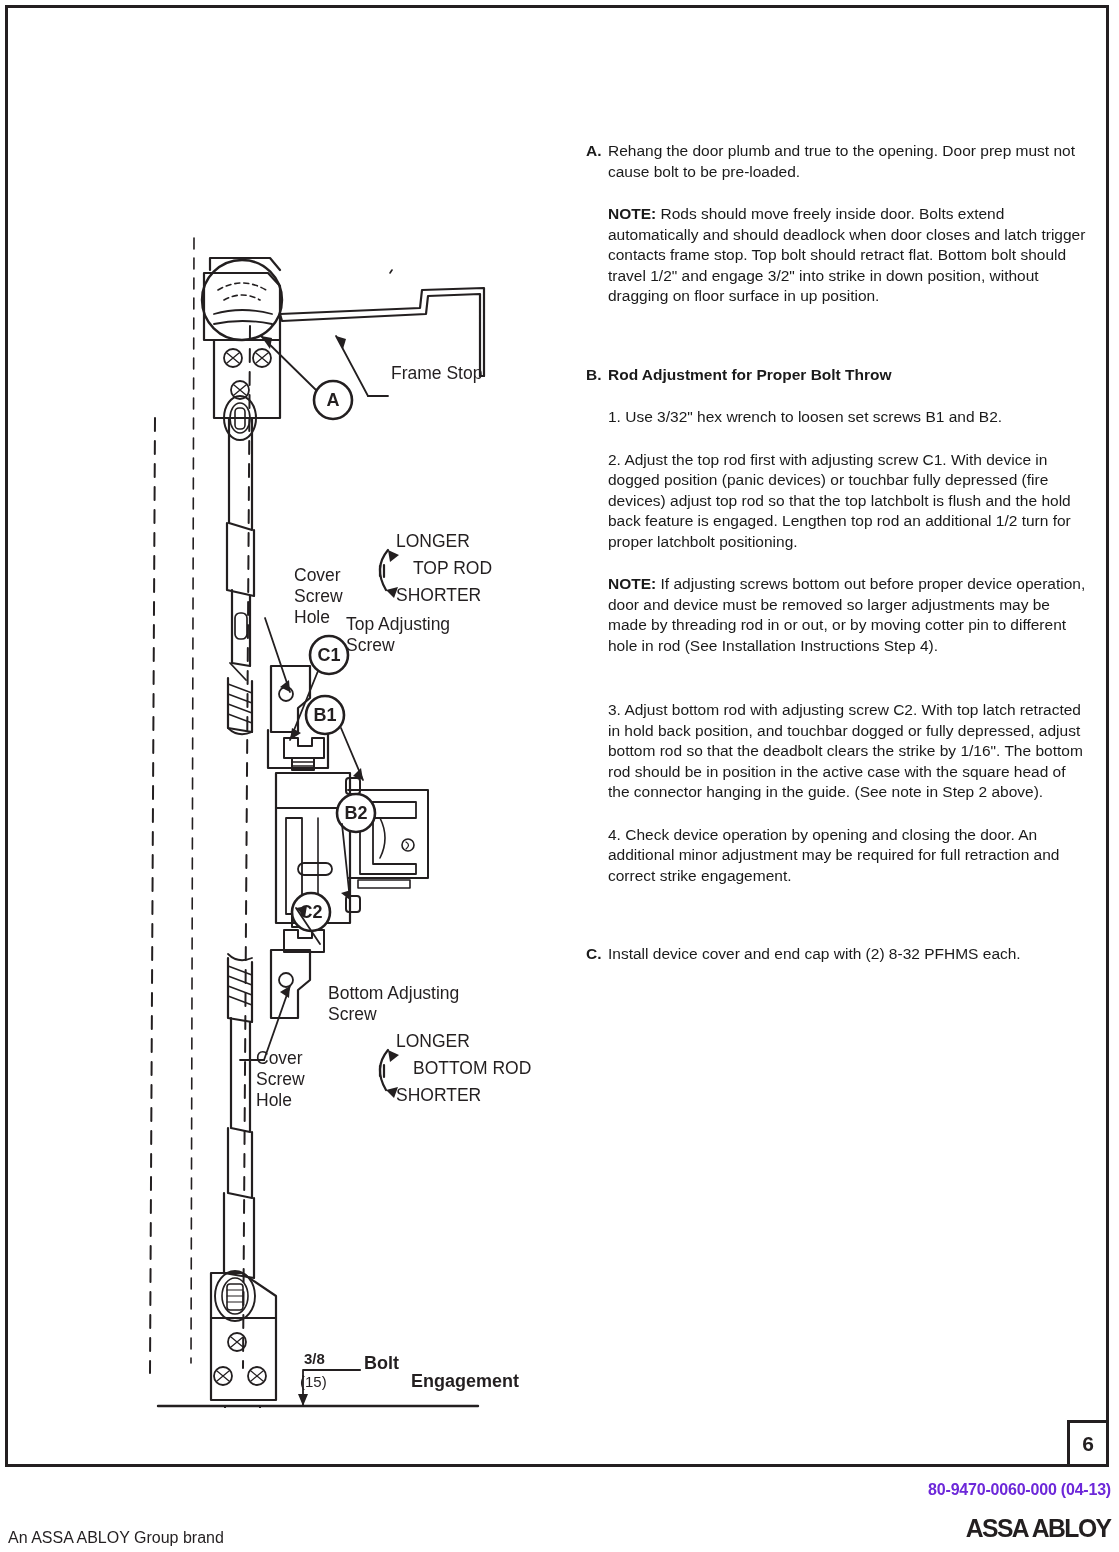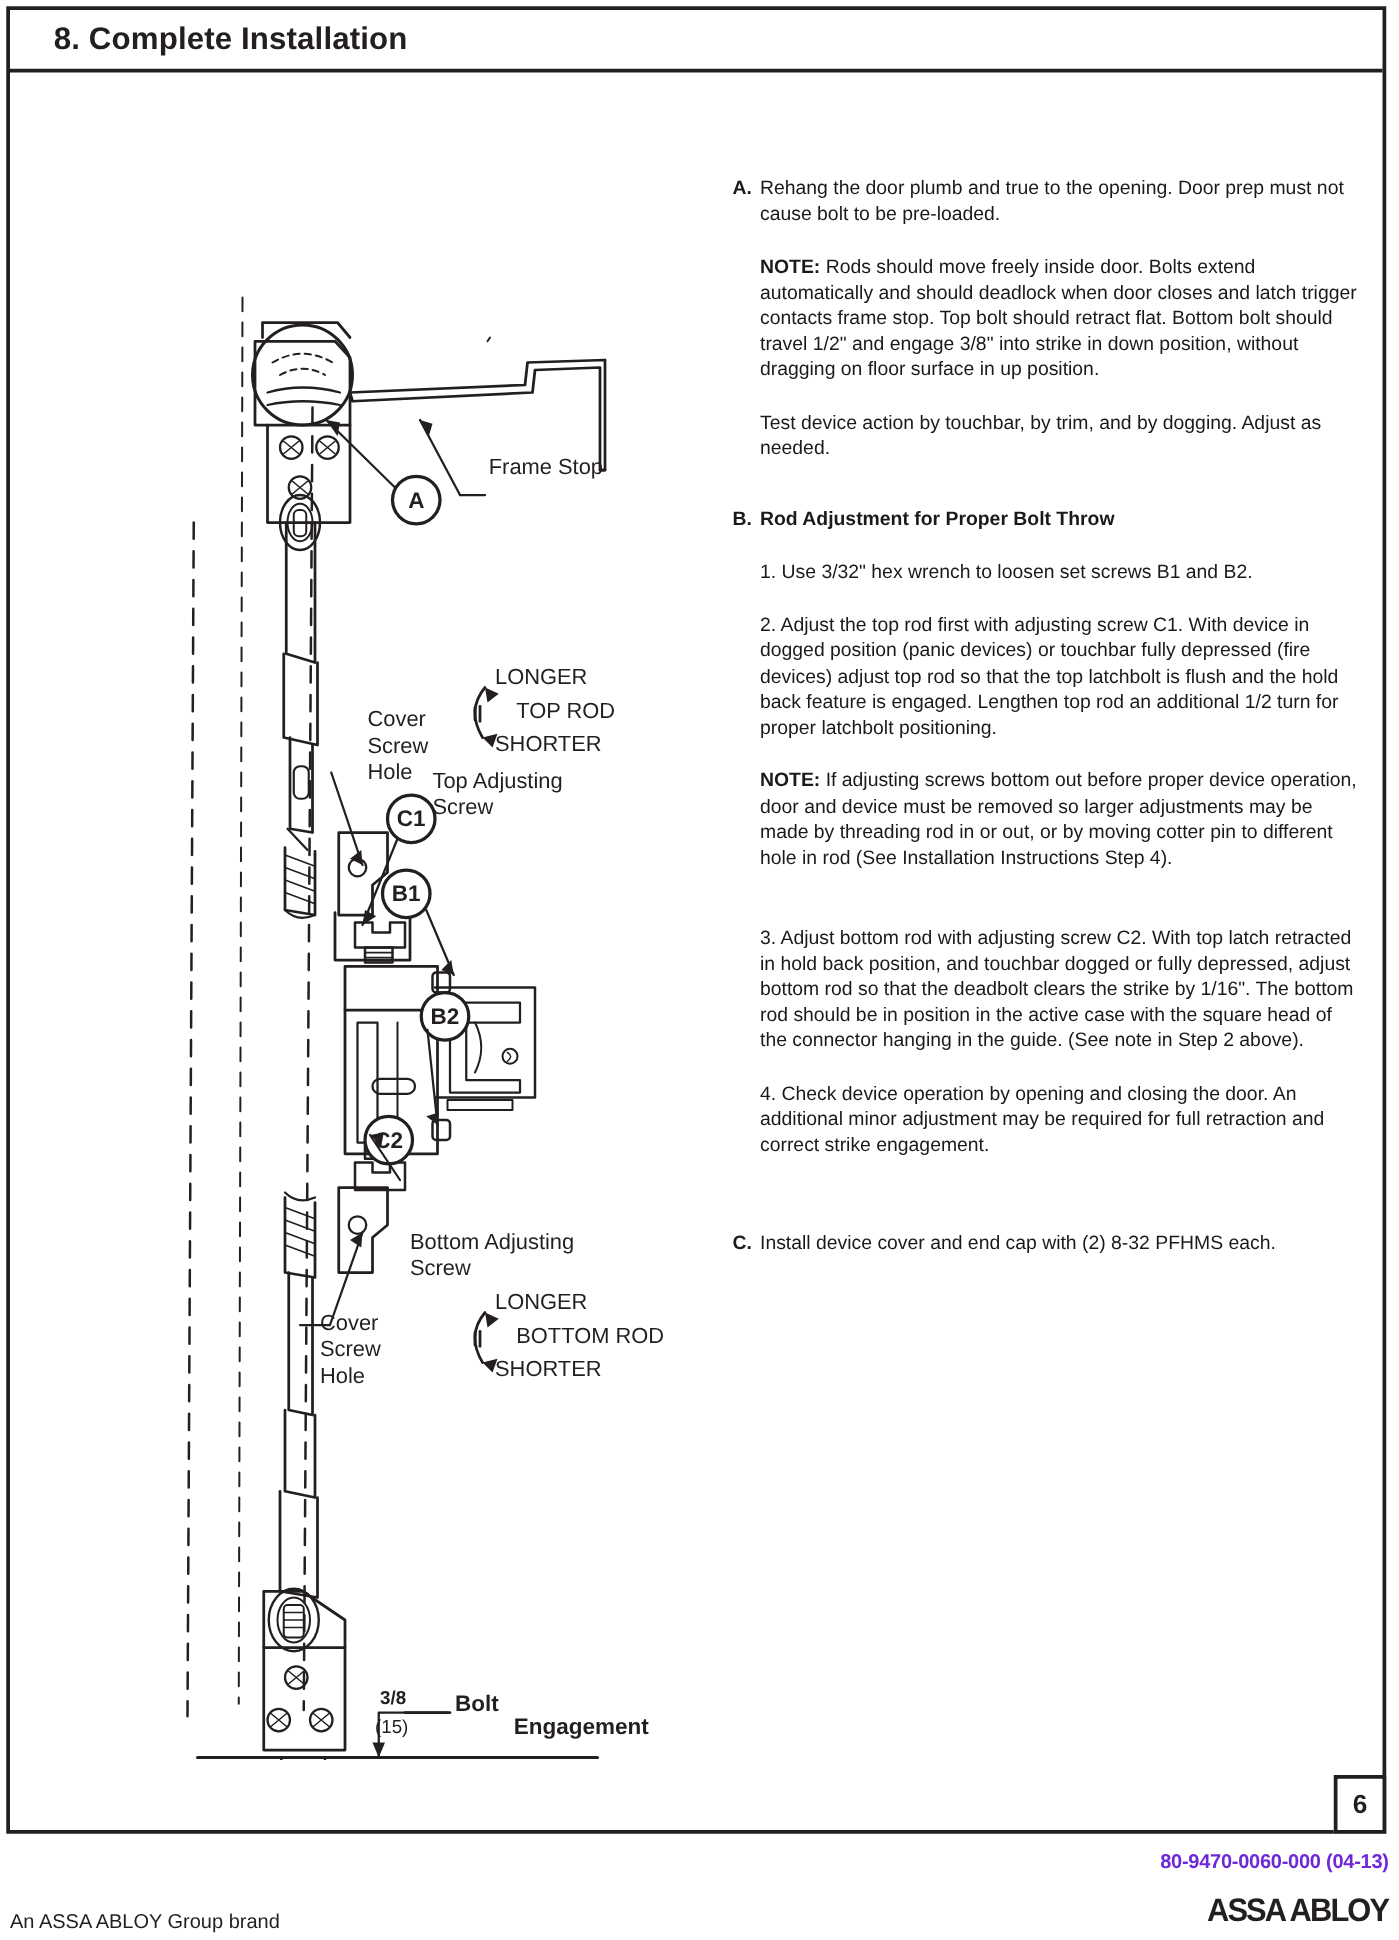--- a/index.html
+++ b/index.html
@@ -154,23 +154,20 @@
     color: #231f20;
     transform: scaleX(0.95);
     transform-origin: right center;
   }
 </style>
 </head>
 <body>
 
 <div class="page-frame">
 
-  <div class="header-bar">
-    <div class="header-title">8. Complete Installation</div>
-  </div>
 
   <div class="content">
 
     <div class="diagram">
 
       <svg width="540" height="1290" viewBox="0 0 540 1290">
         <g fill="none" stroke="#231f20" stroke-width="2" stroke-linecap="round" stroke-linejoin="round">
 
           <g stroke-dasharray="13 10" stroke-width="2">
             <path d="M 127 300 L 122 1255"></path>
@@ -388,23 +385,22 @@
     </div>
 
     <div class="text-col">
 
       <div class="blk">
         <div class="lettered">
           <div class="ltr">A.</div>
           <div class="bdy">Rehang the door plumb and true to the opening. Door prep must not cause bolt to be pre-loaded.</div>
         </div>
         <div class="gap-lg"></div>
-        <div class="indent"><span class="note-lbl">NOTE:</span><span> Rods should move freely inside door. Bolts extend automatically and should deadlock when door closes and latch trigger contacts frame stop. Top bolt should retract flat. Bottom bolt should travel 1/2" and engage 3/8" into strike in down position, without dragging on floor surface in up position.</span></div>
-        <div class="gap-lg"></div>
-        <div class="indent">Test device action by touchbar, by trim, and by dogging. Adjust as needed.</div>
+        <div class="indent"><span class="note-lbl">NOTE:</span><span> Rods should move freely inside door. Bolts extend automatically and should deadlock when door closes and latch trigger contacts frame stop. Top bolt should retract flat. Bottom bolt should travel 1/2" and engage 3/2" into strike in down position, without dragging on floor surface in up position.</span></div>
+        <div class="gap-lg"></div>
       </div>
 
       <div class="gap-lg"></div>
 
       <div class="blk">
         <div class="lettered">
           <div class="ltr">B.</div>
           <div class="bdy bold">Rod Adjustment for Proper Bolt Throw</div>
         </div>
         <div class="gap-lg"></div>

